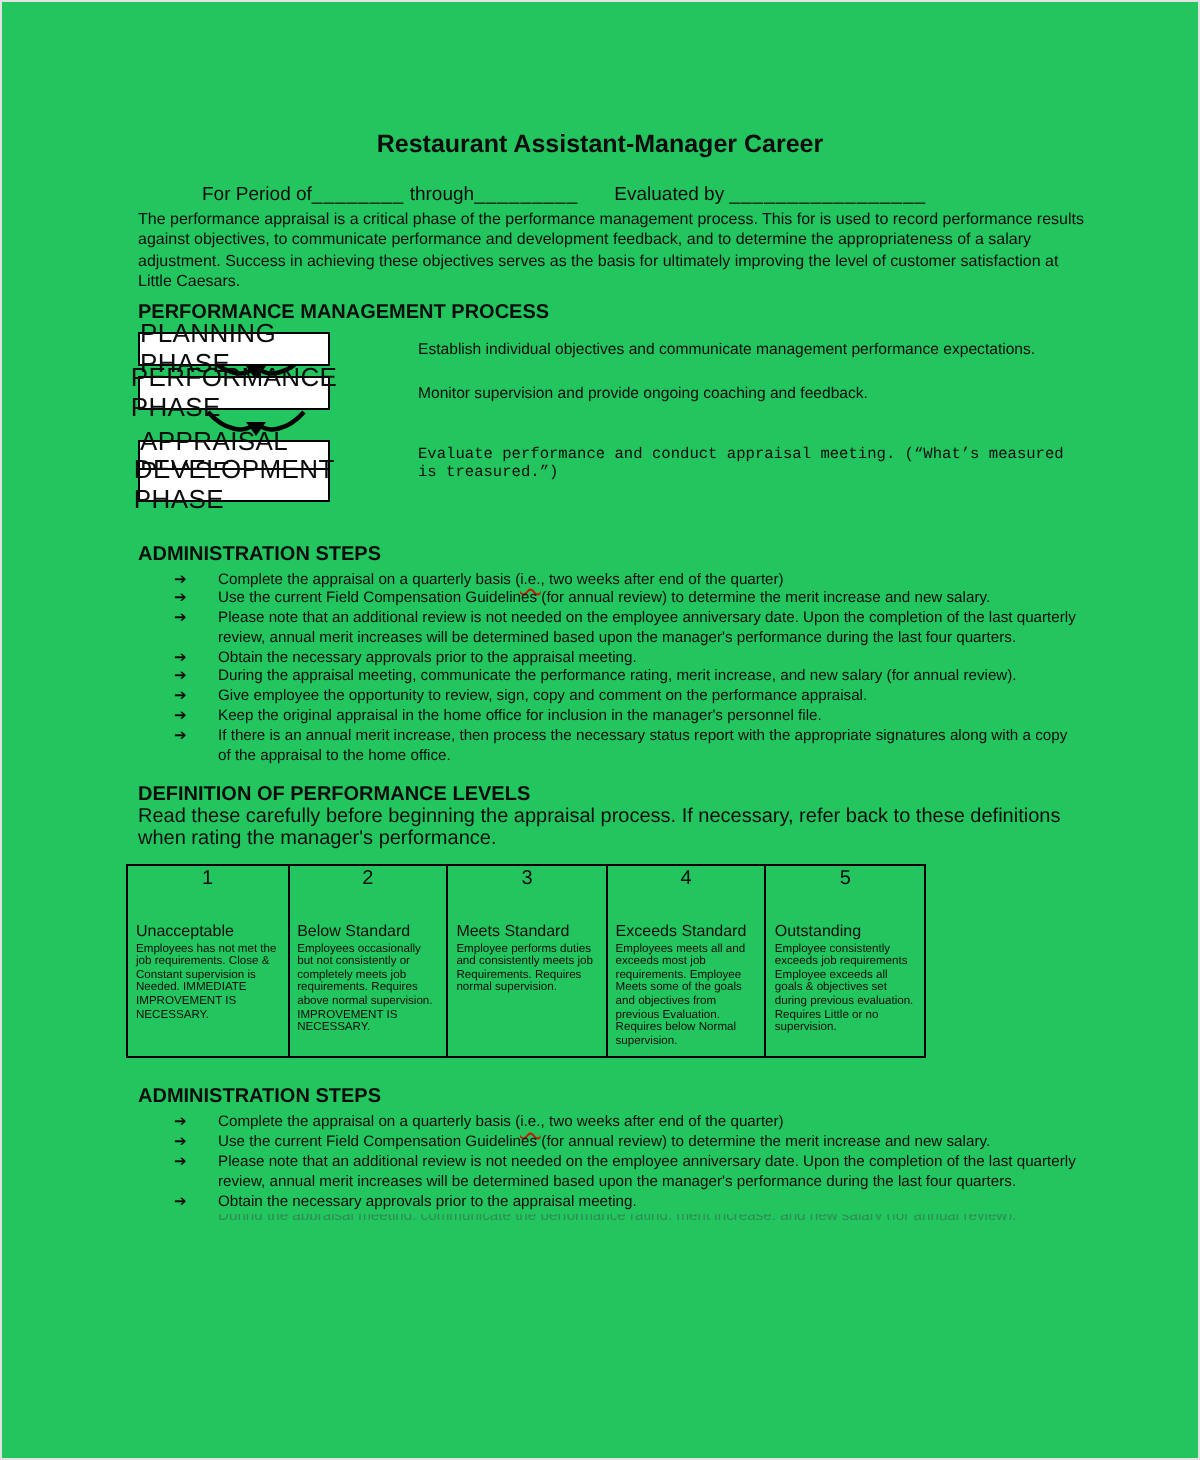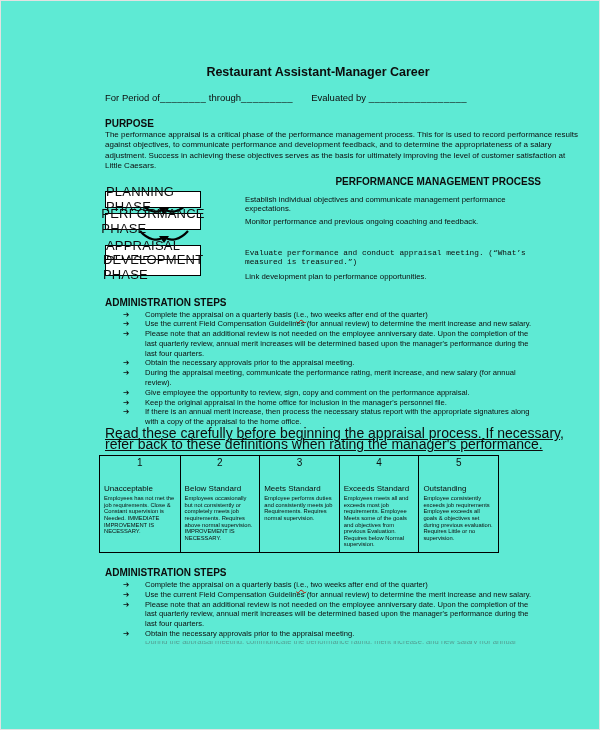--- a/index.html
+++ b/index.html
@@ -1,31 +1,31 @@
 <!DOCTYPE html>
 <html><head>
 <meta charset="utf-8">
 <style>
   html,body{margin:0;padding:0;background:#fff;}
   .page{
     width:600px;height:730px;box-sizing:border-box;position:relative;overflow:hidden;
-    background:#5eead4;border:1px solid #e2e2e2;
+    background:#22c55e;border:1px solid #e2e2e2;
     font-family:"Liberation Sans","DejaVu Sans",sans-serif;color:#0d0d0d;
-    padding:64px 58px 0 104px;
+    padding:64px 58px 0 68px;
   }
   .doc-title{font-size:12.5px;font-weight:bold;text-align:center;line-height:14.5px;margin:0 10px 0 0;}
   .form-line{font-size:9.5px;line-height:12px;white-space:nowrap;}
   .form-line.l1{margin-top:14px;}
-  .form-line.l2{margin-top:12px;}
+  .form-line.l2{margin-top:12px;margin-left:32px;}
   .blank{letter-spacing:.5px;}
   .gap-lg{display:inline-block;width:18px;}
   .sec-h{font-size:10px;font-weight:bold;margin:0;line-height:11px;}
   .h-purpose{margin-top:14px;}
   .body-par{font-size:8px;line-height:10.5px;margin:1px 0 0 0;width:474px;}
-  .h-pmp{margin-top:4px;text-align:right;}
+  .h-pmp{margin-top:4px;}
 
   
   .diagram{position:relative;height:94px;margin-top:4px;}
   .phase-box{
     position:absolute;left:0;width:96px;height:17px;box-sizing:border-box;
     border:1.6px solid #000;background:#fff;z-index:2;
     display:flex;align-items:center;justify-content:center;
     font-size:13px;letter-spacing:.2px;
   }
   .pb1{top:0;} .pb2{top:22px;} .pb3{top:54px;} .pb4{top:68px;}
@@ -39,21 +39,21 @@
   .steps{margin-top:2px;}
   .step{display:flex;font-size:7.6px;line-height:9.8px;}
   .arrow{flex:none;width:22px;padding-left:18px;box-sizing:content-box;font-size:7.6px;}
   .step-text{flex:1;max-width:434px;}
   .squiggle{
     text-decoration:underline;text-decoration-style:wavy;
     text-decoration-color:#cc1100;text-decoration-thickness:1px;text-underline-offset:2px;
   }
 
   .h-def{margin-top:10px;}
-  .def-intro{font-size:14px;line-height:10.6px;margin:1px 0 0 0;width:482px;text-decoration:underline;}
+  .def-intro{font-size:10px;line-height:10.6px;margin:1px 0 0 0;width:482px;}
 
   .lvl-table{display:flex;border:1.4px solid #000;width:400px;min-height:81px;margin:6px 0 0 -6px;box-sizing:border-box;}
   .lvl-cell{width:80px;box-sizing:border-box;border-left:1.4px solid #000;padding:1px 4px 4px 4px;}
   .lvl-cell:first-child{border-left:none;}
   .lvl-num{text-align:center;font-size:10px;line-height:12px;}
   .lvl-label{font-size:8px;line-height:9px;margin-top:15px;}
   .lvl-desc{font-size:5.8px;line-height:6.6px;margin-top:2px;}
 
   .cropped-line{height:3px;overflow:hidden;opacity:.45;margin-top:2px;}
   .cropped-line span{display:block;font-size:7.6px;line-height:9.8px;transform:translateY(-4px);padding-left:40px;color:#444;}
@@ -65,21 +65,20 @@
 
   <h1 class="doc-title">
     <span>Restaurant Assistant-Manager Career</span><br>
   </h1>
 
 
   <div class="form-line l2">
     <span>For Period of</span><span class="blank">________</span><span> through</span><span class="blank">_________</span><span class="gap-lg"></span><span>Evaluated by </span><span class="blank">_________________</span>
   </div>
 
-  <h2 class="sec-h h-purpose">PURPOSE</h2>
   <p class="body-par">The performance appraisal is a critical phase of the performance management process.  This for is used to record performance results against objectives, to communicate performance and development feedback, and to determine the appropriateness of a salary adjustment.  Success in achieving these objectives serves as the basis for ultimately improving the level of customer satisfaction at Little Caesars.</p>
 
   <h2 class="sec-h h-pmp">PERFORMANCE MANAGEMENT PROCESS</h2>
 
   <div class="diagram">
     <div class="phase-box pb1">PLANNING PHASE</div>
     <div class="phase-box pb2">PERFORMANCE PHASE</div>
     <div class="phase-box pb3">APPRAISAL PHASE</div>
     <div class="phase-box pb4">DEVELOPMENT PHASE</div>
 
@@ -93,23 +92,22 @@
       <path d="M56 2 C 48 11, 38 13, 33 8" fill="none" stroke="#000" stroke-width="2.2"></path>
       <path d="M27 7 L37 7 L32 14 Z" fill="#000"></path>
     </svg>
     <svg class="connector cn3" width="64" height="17" viewBox="0 0 64 17">
       <path d="M8 2 C 16 11, 26 13, 31 8" fill="none" stroke="#000" stroke-width="2.2"></path>
       <path d="M56 2 C 48 11, 38 13, 33 8" fill="none" stroke="#000" stroke-width="2.2"></path>
       <path d="M27 7 L37 7 L32 14 Z" fill="#000"></path>
     </svg>
 
     <div class="phase-desc pd1">Establish individual objectives and communicate management performance expectations.</div>
-    <div class="phase-desc pd2">Monitor performance and previous ongoing coaching and feedback.</div>
+    <div class="phase-desc pd2">Monitor supervision and provide ongoing coaching and feedback.</div>
     <div class="phase-desc pd3">Evaluate performance and conduct appraisal meeting.  (“What’s measured is treasured.”)</div>
-    <div class="phase-desc pd4">Link development plan to performance opportunities.</div>
   </div>
 
   <h2 class="sec-h h-admin1">ADMINISTRATION STEPS</h2>
   <div class="steps">
       <div class="step">
         <span class="arrow">➔</span>
         <span class="step-text">Complete the appraisal on a quarterly basis (<span class="squiggle">i.e.</span>, two weeks after end of the quarter)</span>
       </div>
       <div class="step">
         <span class="arrow">➔</span>
@@ -134,20 +132,21 @@
       <div class="step">
         <span class="arrow">➔</span>
         <span class="step-text">Keep the original appraisal in the home office for inclusion in the manager's personnel file.</span>
       </div>
       <div class="step">
         <span class="arrow">➔</span>
         <span class="step-text">If there is an annual merit increase, then process the necessary status report with the appropriate signatures along with a copy of the appraisal to the home office.</span>
       </div>
     </div>
 
+  <h2 class="sec-h h-def">DEFINITION OF PERFORMANCE LEVELS</h2>
   <p class="def-intro">Read these carefully before beginning the appraisal process.  If necessary, refer back to these definitions when rating the manager's performance.</p>
 
   <div class="lvl-table">
     <div class="lvl-cell">
       <div class="lvl-num">1</div>
       <div class="lvl-label">Unacceptable</div>
       <div class="lvl-desc">Employees has not met the job requirements.  Close &amp; Constant supervision is Needed.  IMMEDIATE IMPROVEMENT IS NECESSARY.</div>
     </div>
     <div class="lvl-cell">
       <div class="lvl-num">2</div>

